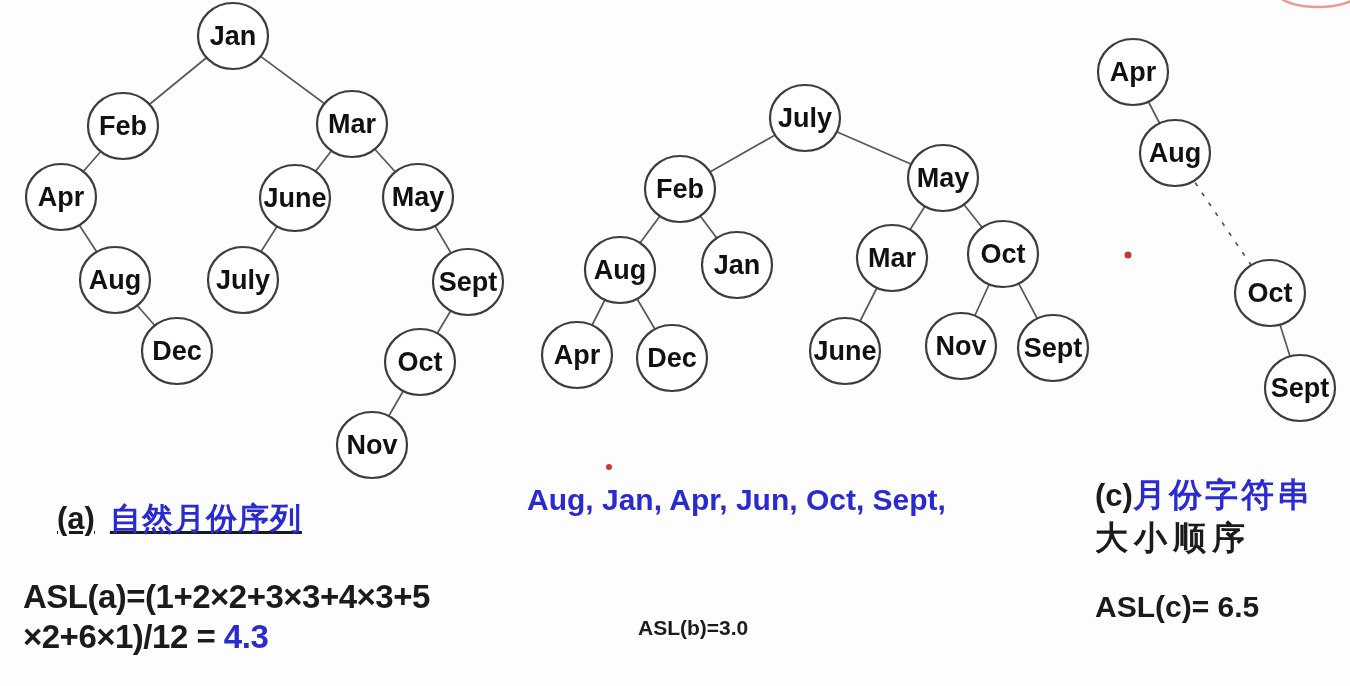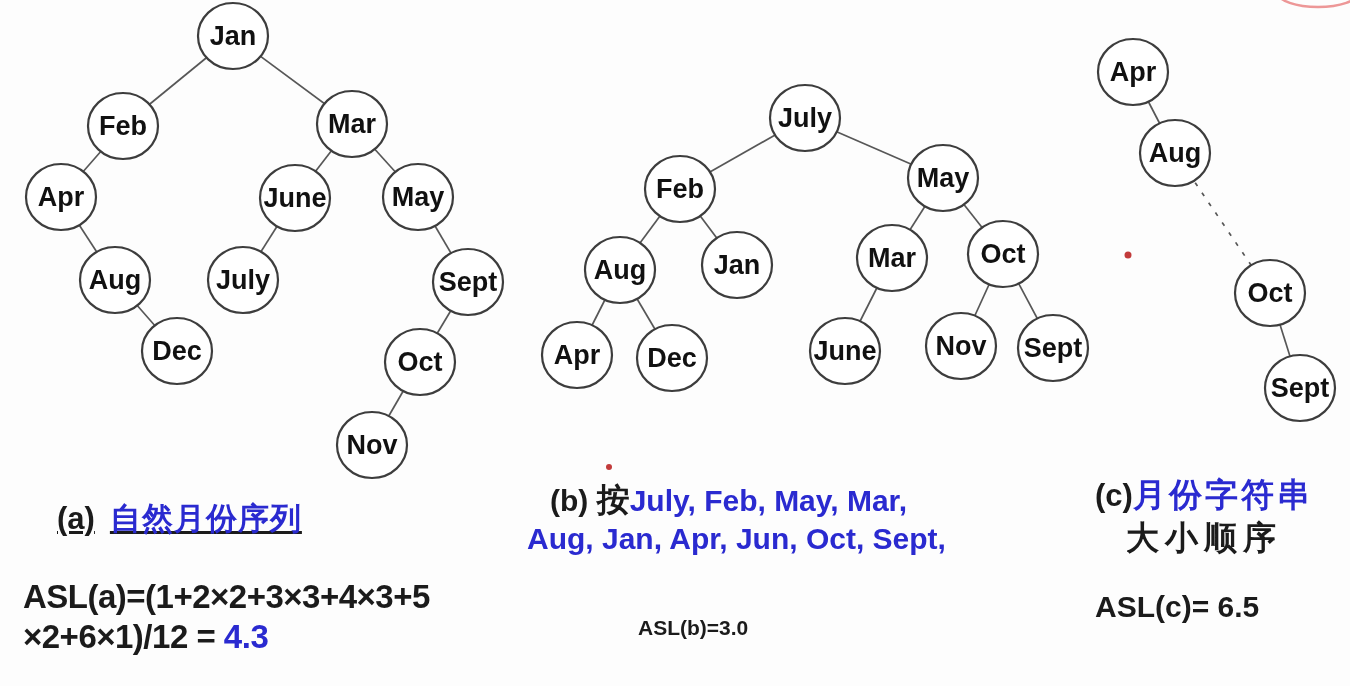--- a/index.html
+++ b/index.html
@@ -26,21 +26,21 @@
   #cap-a { left:57px; top:498px; font-size:31px;text-decoration:underline; }
   #cap-a .zh { margin-left:15px; font-size:31px; letter-spacing:1px; }
 
   #formula-a { left:23px; top:577px; font-size:33px; line-height:40px; letter-spacing:-0.5px; }
 
   #cap-b { left:527px; top:481px; font-size:30px; line-height:37.5px; }
   #cap-b .line1 { padding-left:23px; }
   #cap-b .zh { font-size:33px; }
   #asl-b { left:638px; top:616px; font-size:21px; }
 
-  #cap-c { left:1095px; top:474px; font-size:31px; line-height:42px;text-align:center; }
+  #cap-c { left:1095px; top:474px; font-size:31px; line-height:42px; }
   #cap-c .zh1 { font-size:33px; letter-spacing:3px; }
   #cap-c .zh2 { font-size:33px; letter-spacing:6px; }
   #asl-c { left:1095px; top:590px; font-size:30px; }
 </style>
 </head>
 <body>
 
 <div class="canvas">
 
   <svg class="trees" width="1350" height="686" viewBox="0 0 1350 686">
@@ -139,24 +139,20 @@
   <div class="cap" id="cap-a">
     <span>(a)</span><span class="blue zh">自然月份序列</span>
   </div>
 
   <div class="cap" id="formula-a">
     <span>ASL(a)=(1+2×2+3×3+4×3+5</span><br>
     <span>×2+6×1)/12 = </span><span class="blue">4.3</span>
   </div>
 
   <div class="cap" id="cap-b">
-    <div class="line1">
-      <span>(b)</span>
-      <span class="zh">按</span><span class="blue">July, Feb, May, Mar,</span>
-    </div>
     <div class="blue">Aug, Jan, Apr, Jun, Oct, Sept,</div>
   </div>
 
   <div class="cap" id="asl-b">ASL(b)=3.0</div>
 
   <div class="cap" id="cap-c">
     <div>
       <span>(c)</span><span class="blue zh1">月份字符串</span>
     </div>
     <div class="zh2">大小顺序</div>

